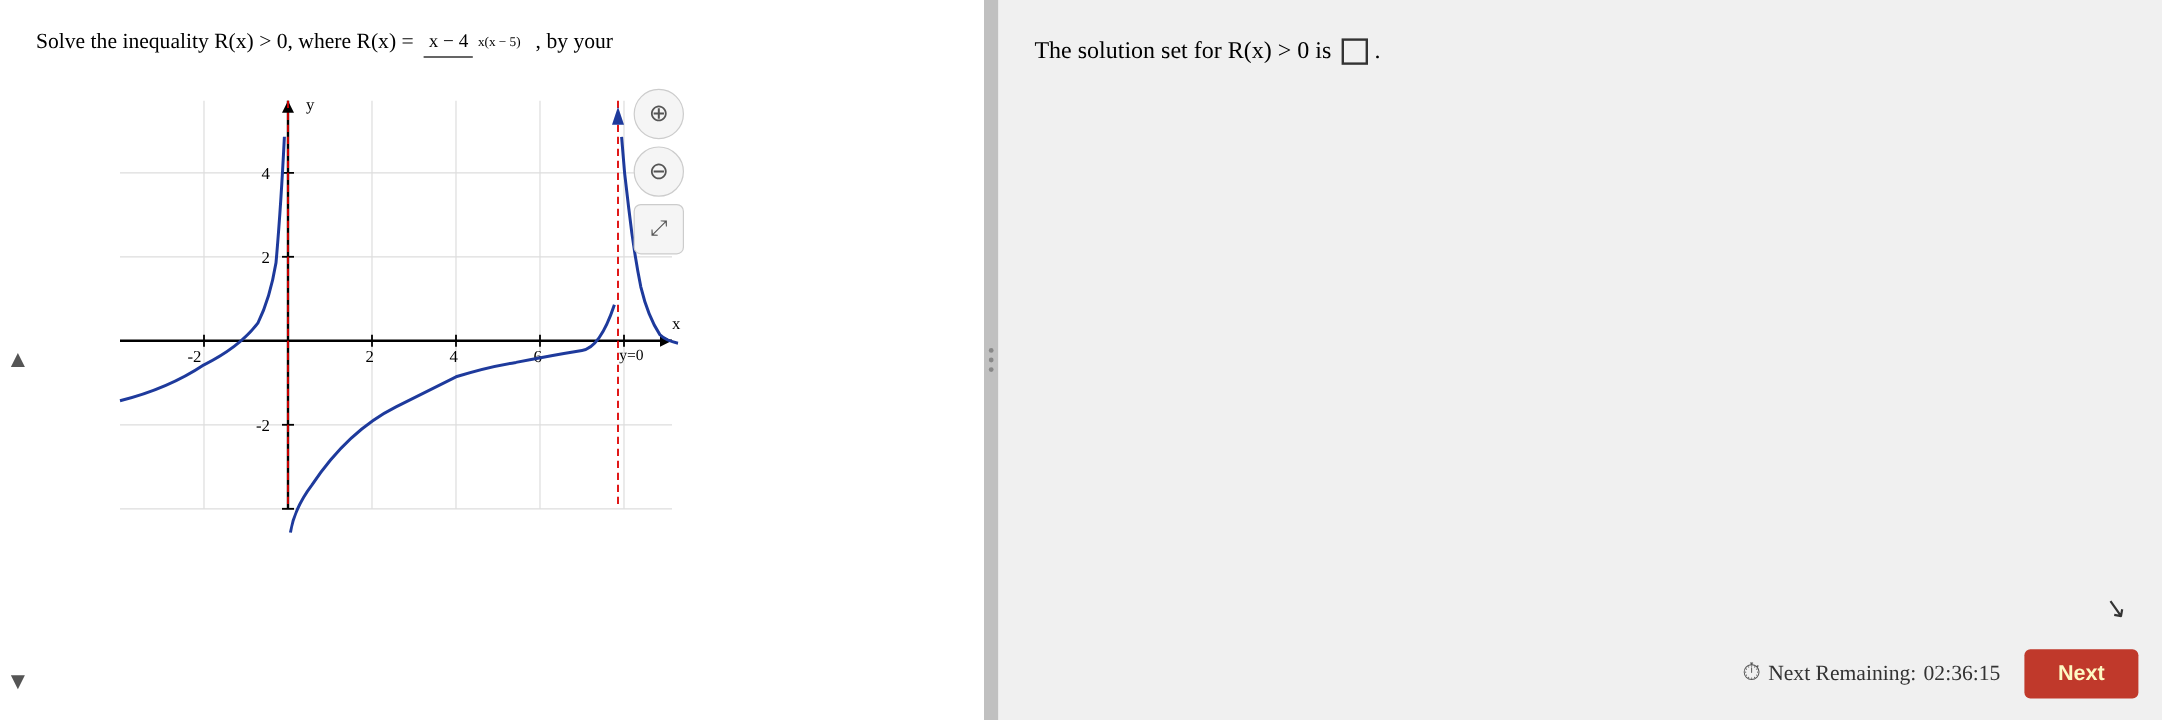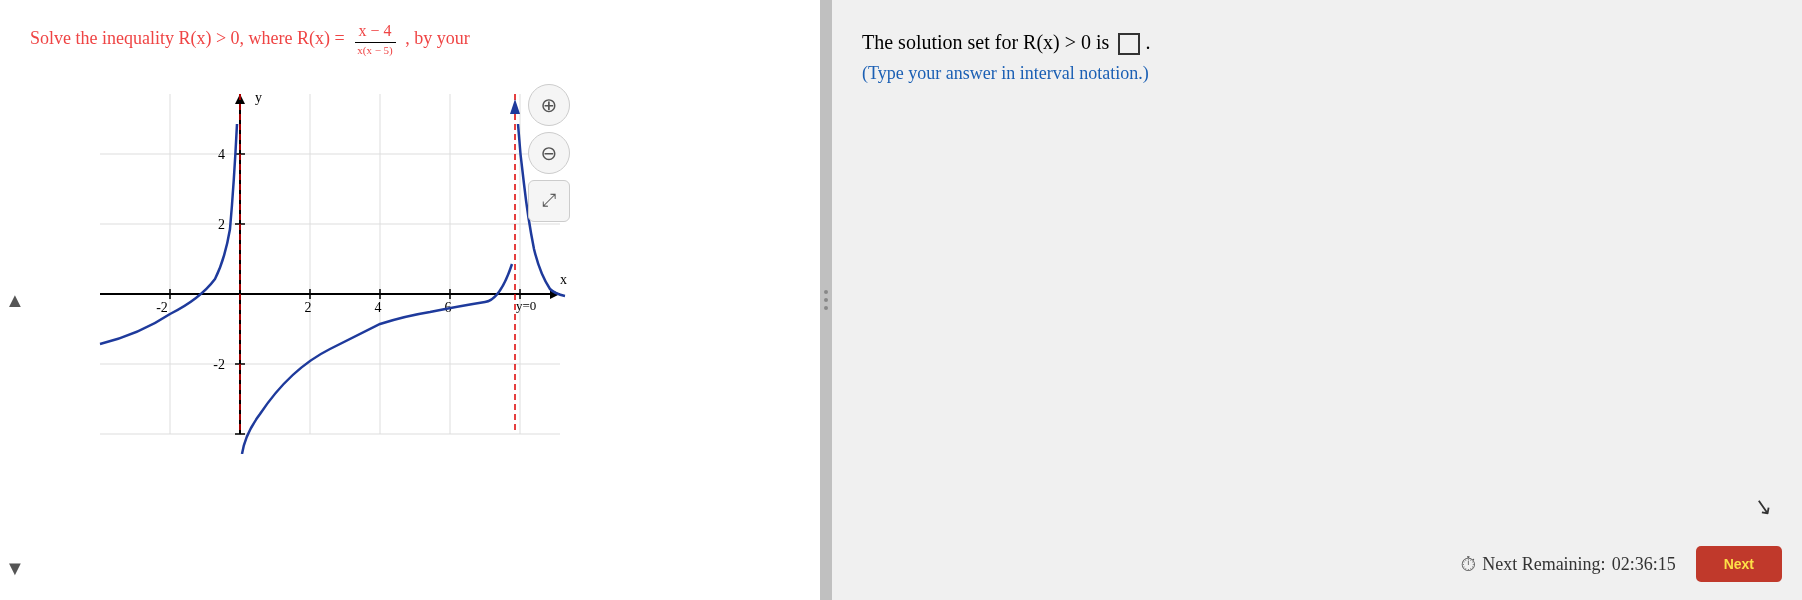--- a/index.html
+++ b/index.html
@@ -18,27 +18,26 @@
       background: #ffffff;
       position: relative;
       padding: 20px 20px 20px 30px;
       display: flex;
       flex-direction: column;
     }
 
     .problem-text {
       font-size: 18px;
       line-height: 1.6;
-      color: #ef4444;
+      color: #000000;
       margin-bottom: 10px;
     }
 
     .math-fraction {
       display: inline-flex;
-      flex-direction: column;
       align-items: center;
       vertical-align: middle;
       margin: 0 4px;
     }
 
     .math-fraction .numerator {
       font-size: 16px;
       border-bottom: 1px solid #000;
       padding: 0 4px;
       line-height: 1.4;
@@ -168,25 +167,25 @@
       gap: 6px;
     }
 
     .clock-icon {
       font-size: 20px;
       color: #555;
     }
 
     .next-btn {
       background: #c0392b;
-      color: #fde047;
+      color: #fef9c3;
       border: none;
       padding: 10px 28px;
       border-radius: 5px;
-      font-size: 14px;
+      font-size: 18px;
       cursor: pointer;
       font-family: Arial, sans-serif;
       font-weight: bold;
     }
 
     .scroll-arrow-left {
       position: absolute;
       left: 5px;
       top: 50%;
       transform: translateY(-50%);
@@ -311,21 +310,20 @@
   <div class="divider-dot"></div>
   <div class="divider-dot"></div>
 </div>
 
 <div class="right-panel">
   <div class="answer-text">
     <span>The solution set for R(x) &gt; 0 is</span>
     <span class="answer-box"></span>
     <span>.</span>
   </div>
-  <div class="answer-subtext">(Type your answer in interval notation.)</div>
 
   <div class="cursor-arrow">↘</div>
 
   <div class="bottom-bar">
     <div class="time-remaining">
       <span class="clock-icon">⏱</span>
       <span>Next Remaining:</span>
       <span>02:36:15</span>
     </div>
     <button class="next-btn">Next</button>

